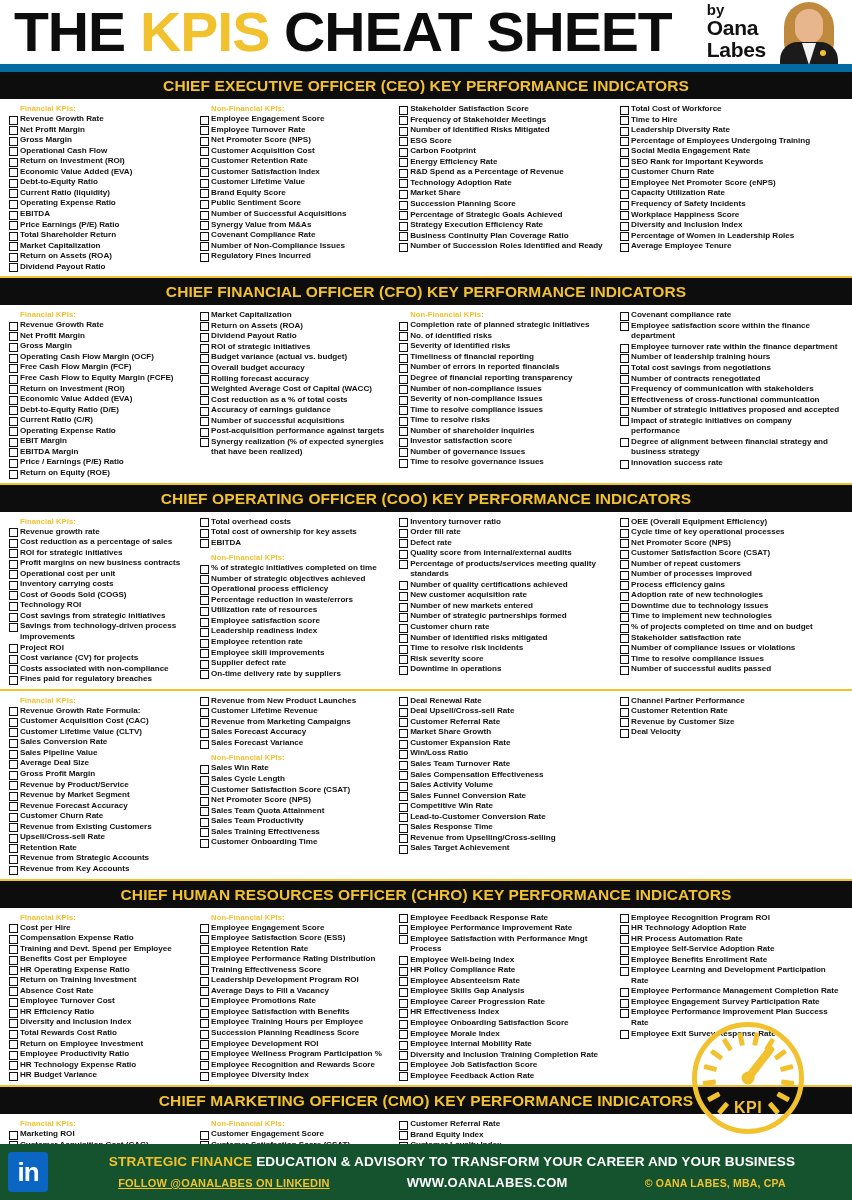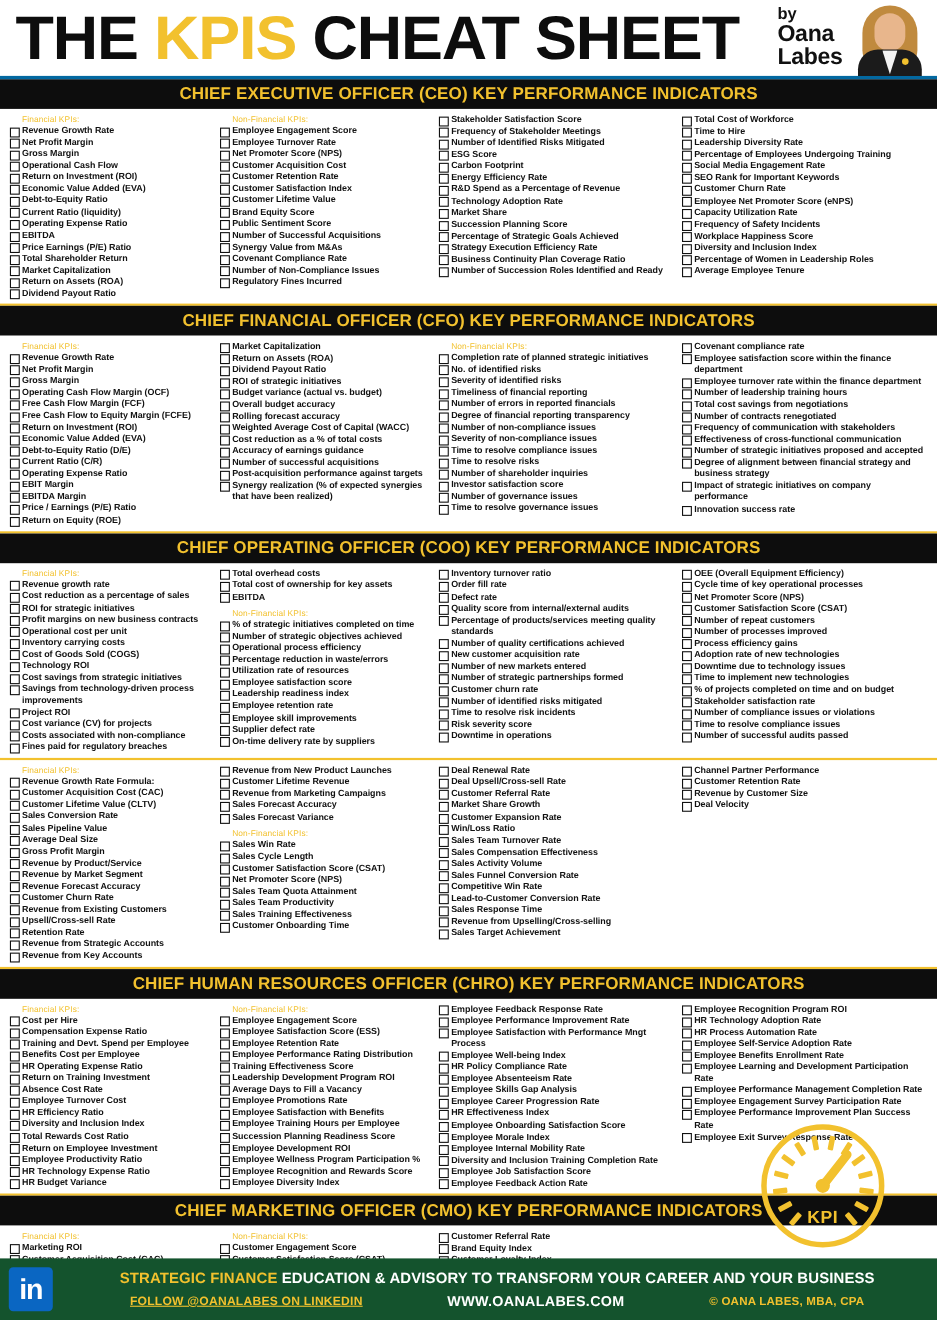--- a/index.html
+++ b/index.html
@@ -9,21 +9,21 @@
     font-family: "Liberation Sans", sans-serif;
     overflow: hidden;
   }
   .sheet { width: 852px; height: 1200px; position: relative; background:#fff; }
 
   
   .header {
     height: 72px; position: relative;
     display: flex; align-items: center;
     padding: 0 4px 0 14px;
-    border-bottom: 3px solid #0369a1;
+    border-bottom: 8px solid #0369a1;
     overflow: hidden;
   }
   .title-main {
     font-family: "Liberation Sans", sans-serif;
     font-weight: 800;
     font-size: 56px;
     letter-spacing: -1px;
     line-height: 1;
     color: #0d0d0d;
     white-space: nowrap;
@@ -82,21 +82,21 @@
     border-bottom: 2px solid #f2c12e;
   }
   .col { padding-right: 4px; }
   .c1 { width: 192px; }
   .c2 { width: 200px; }
   .c3 { width: 222px; }
   .c4 { width: 228px; }
 
   .cat {
     color: #f2c12e;
-    font-weight: 400;
+    font-weight: 700;
     font-size: 7.6px;
     letter-spacing: 0.1px;
     margin: 0 0 1px 12px;
   }
   .cat.sp { margin-top: 5px; }
   ul.kpis { list-style: none; }
   ul.kpis li {
     position: relative;
     padding-left: 12px;
     font-size: 8.1px;
@@ -358,22 +358,22 @@
           <ul class="kpis">
             <li>Covenant compliance rate</li>
             <li class="wrap small">Employee satisfaction score within the finance department</li>
             <li class="wrap small">Employee turnover rate within the finance department</li>
             <li>Number of leadership training hours</li>
             <li>Total cost savings from negotiations</li>
             <li>Number of contracts renegotiated</li>
             <li class="wrap">Frequency of communication with stakeholders</li>
             <li class="wrap small">Effectiveness of cross-functional communication</li>
             <li class="wrap small">Number of strategic initiatives proposed and accepted</li>
+            <li class="wrap small">Impact of strategic initiatives on company performance</li>
             <li class="wrap small">Degree of alignment between financial strategy and business strategy</li>
-            <li class="wrap small">Impact of strategic initiatives on company performance</li>
             <li>Innovation success rate</li>
           </ul>
         </div>
       </div>
       <div class="section-bar">CHIEF OPERATING OFFICER (COO) KEY PERFORMANCE INDICATORS</div>
       <div class="section-body">
         <div class="col c1">
           <div class="cat">Financial KPIs:</div>
           <ul class="kpis">
             <li>Revenue growth rate</li>

